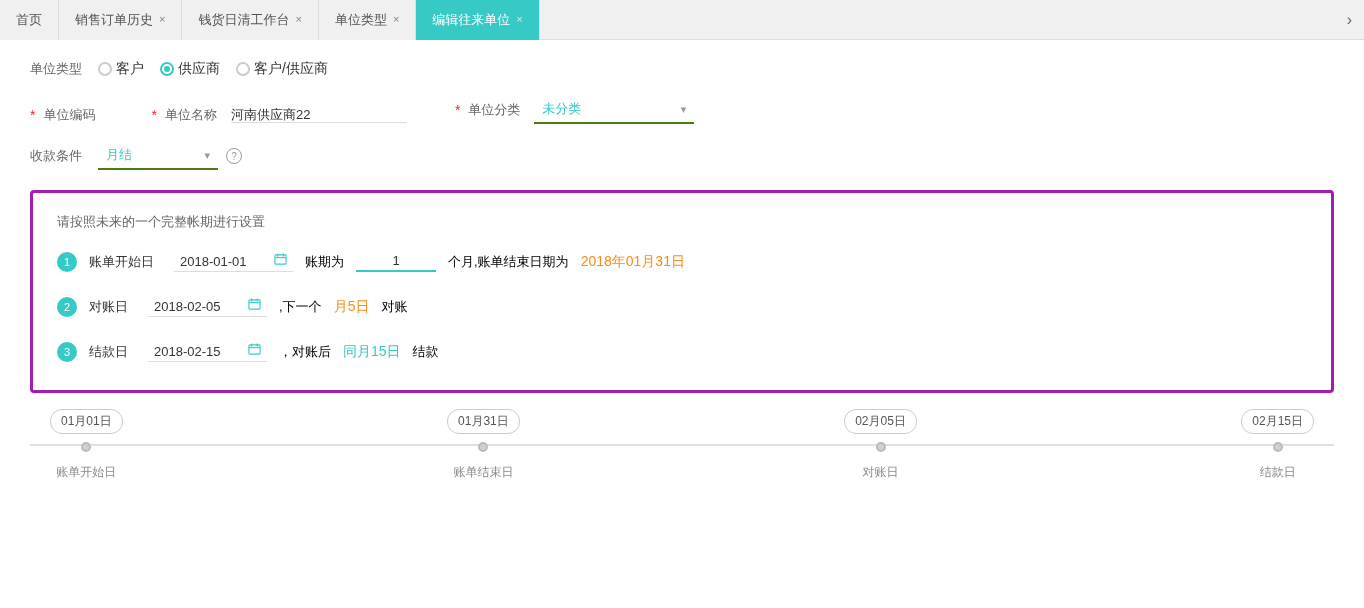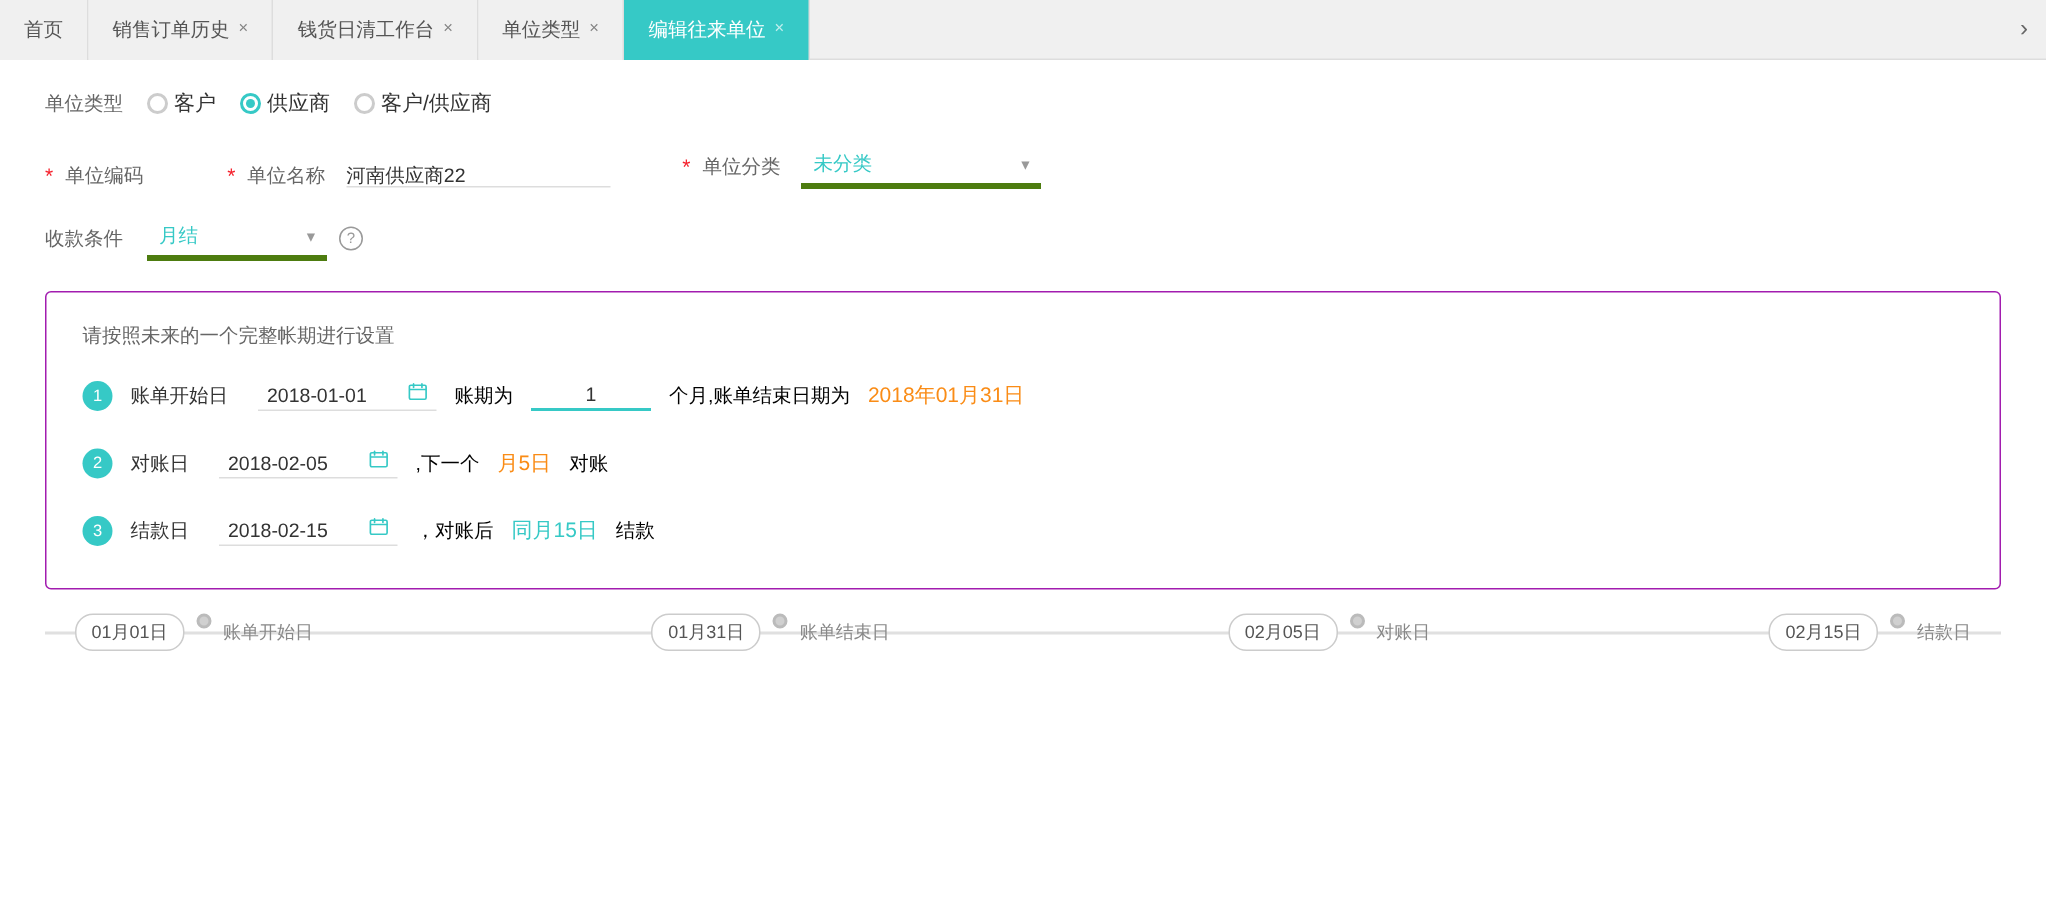--- a/index.html
+++ b/index.html
@@ -135,21 +135,21 @@
       color: #36c9c6;
       font-size: 14px;
       margin-left: 6px;
       cursor: pointer;
     }
 
     
     .dropdown-field {
       display: flex;
       align-items: center;
-      border-bottom: 4px solid #4d7c0f;
+      border-bottom: 2px solid #4d7c0f;
       padding: 4px 8px;
       min-width: 160px;
       cursor: pointer;
       gap: 6px;
     }
     .dropdown-value {
       font-size: 13px;
       color: #36c9c6;
       flex: 1;
     }
@@ -166,21 +166,21 @@
       flex-wrap: wrap;
     }
     .unit-field-item {
       display: flex;
       align-items: center;
       gap: 6px;
     }
 
     
     .section-box {
-      border: 1px solid #a21caf;
+      border: 3px solid #a21caf;
       border-radius: 4px;
       padding: 20px 24px;
       margin-bottom: 16px;
     }
     .section-title {
       font-size: 13px;
       color: #666;
       margin-bottom: 20px;
     }
 
@@ -285,21 +285,22 @@
     }
     .timeline-nodes {
       display: flex;
       justify-content: space-between;
       width: 100%;
       position: relative;
       z-index: 1;
     }
     .timeline-node {
       display: flex;
-      align-items: flex-start;
+      flex-direction: column;
+      align-items: center;
       gap: 8px;
     }
     .node-dot {
       width: 10px;
       height: 10px;
       border-radius: 50%;
       background: #d0d0d0;
       border: 2px solid #bbb;
     }
     .node-badge {

